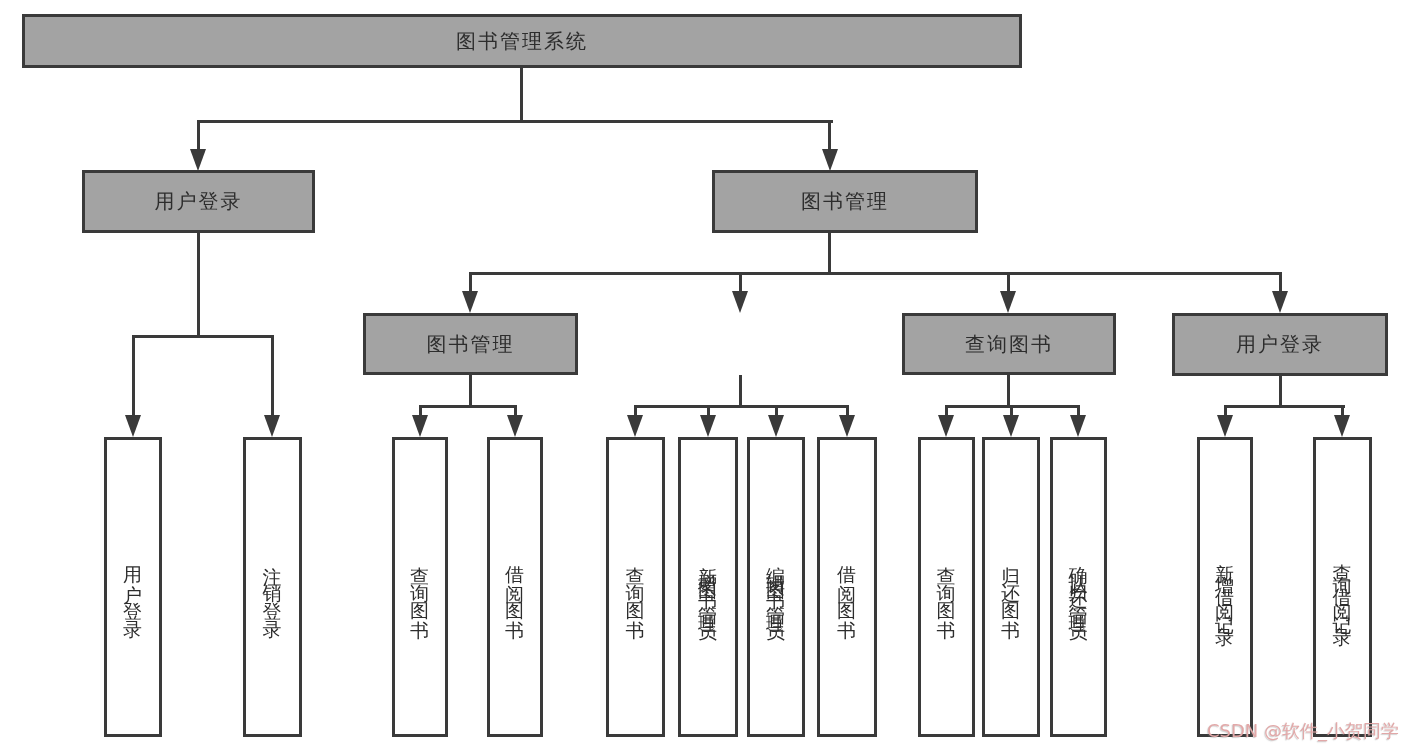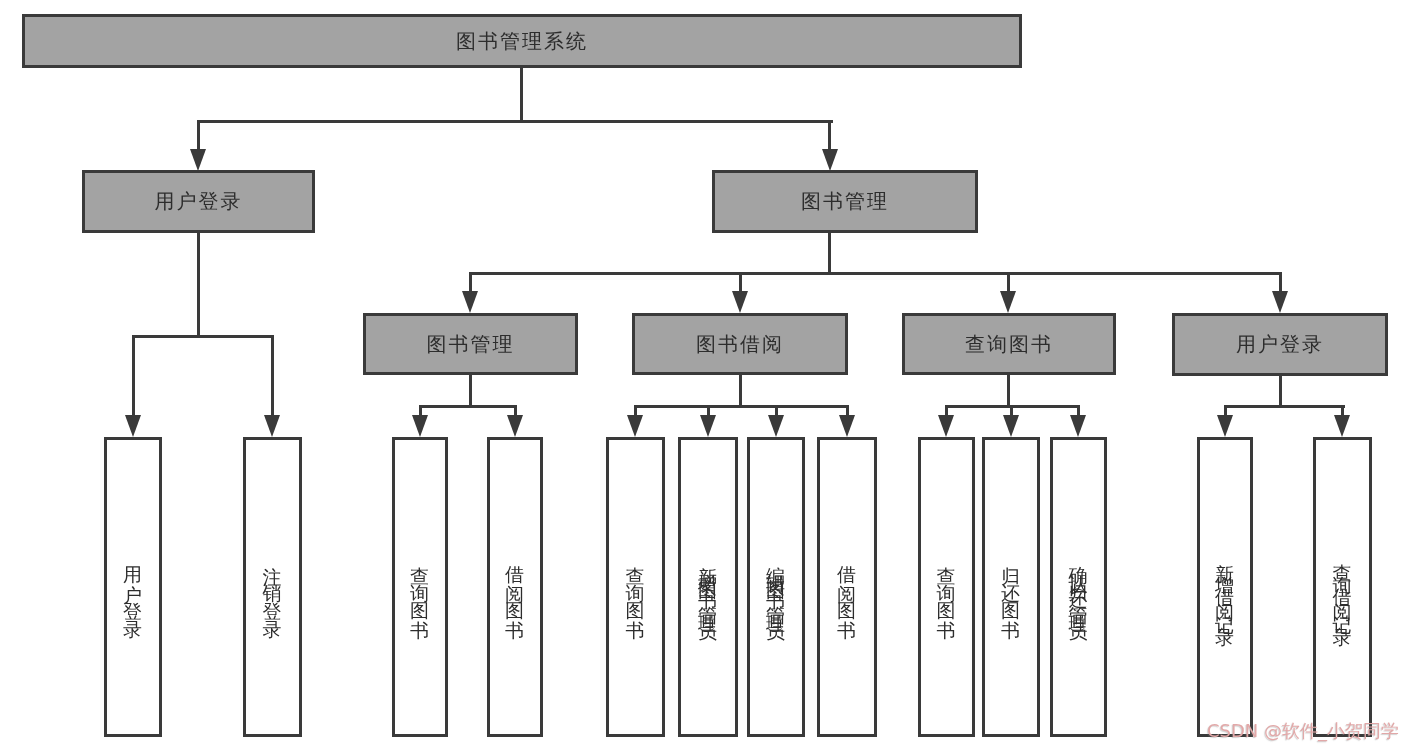--- a/index.html
+++ b/index.html
@@ -100,23 +100,20 @@
   <div class="v" style="left:1007px;top:272px;height:22px;"></div>
   <div class="v" style="left:1279px;top:272px;height:22px;"></div>
   <div class="arrow" style="left:462px;top:291px;"></div>
   <div class="arrow" style="left:732px;top:291px;"></div>
   <div class="arrow" style="left:1000px;top:291px;"></div>
   <div class="arrow" style="left:1272px;top:291px;"></div>
 
   <div class="box" style="left:363px;top:313px;width:215px;height:62px;">
     <span class="hlabel">图书管理</span>
   </div>
-  <div class="box" style="left:632px;top:313px;width:216px;height:62px;">
-    <span class="hlabel">图书借阅</span>
-  </div>
   <div class="box" style="left:902px;top:313px;width:214px;height:62px;">
     <span class="hlabel">查询图书</span>
   </div>
   <div class="box" style="left:1172px;top:313px;width:216px;height:63px;">
     <span class="hlabel">用户登录</span>
   </div>
 
   <div class="v" style="left:469px;top:375px;height:32px;"></div>
   <div class="h" style="left:419px;top:405px;width:98px;"></div>
   <div class="v" style="left:419px;top:405px;height:12px;"></div>

